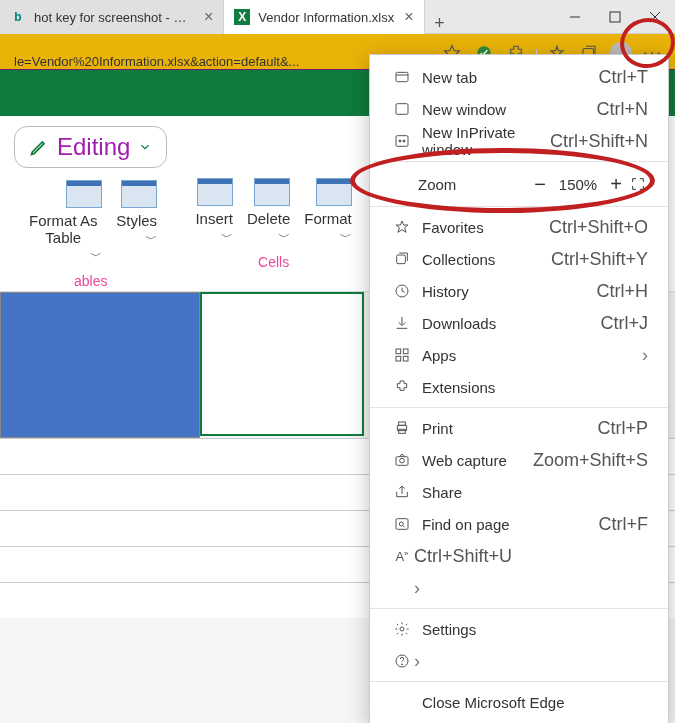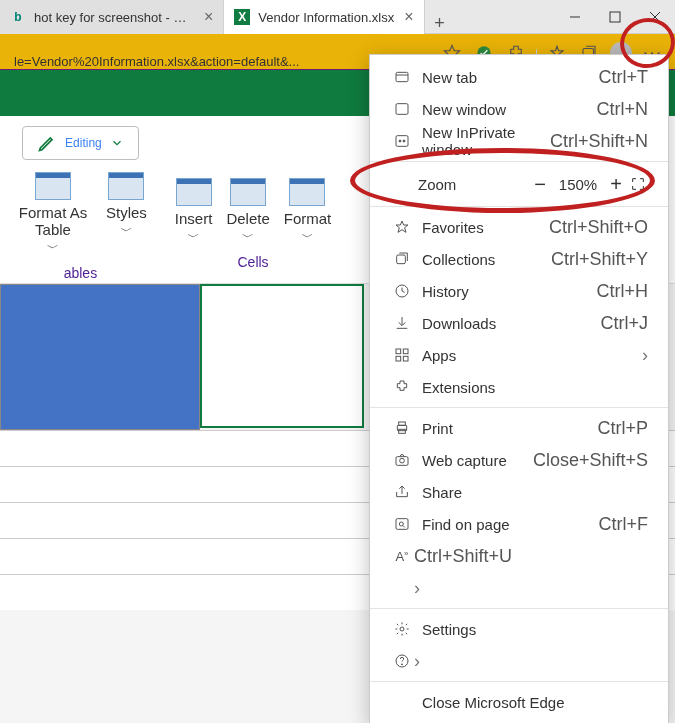--- a/index.html
+++ b/index.html
@@ -15,27 +15,27 @@
 .winbtns{display:flex;margin-left:auto}
 .winbtn{width:40px;height:34px;display:flex;align-items:center;justify-content:center;color:#333}
 .addrbar{display:flex;align-items:flex-end;height:36px;background:#eab308;padding:0 6px;border-bottom:1px solid #701a75}
 .url{flex:1;font-size:13px;color:#333;padding:0 8px;white-space:nowrap;overflow:hidden;text-overflow:ellipsis}
 .iconbtn{width:32px;height:32px;display:flex;align-items:center;justify-content:center;color:#555;border-radius:4px}
 .sep{width:1px;height:20px;background:#ccc;margin:0 4px}
 .more-circle{position:absolute;right:0px;top:18px;width:55px;height:50px;border:4px solid #c02020;border-radius:50%;transform:rotate(-10deg);pointer-events:none;z-index:50}
 .zoom-circle{position:absolute;right:20px;top:148px;width:305px;height:65px;border:5px solid #c02020;border-radius:50%/50%;pointer-events:none;z-index:50}
 .greenbar{height:46px;background:#0f7b3e}
 .ribbon{background:#fff;padding:10px 14px 2px;border-bottom:1px solid #ddd;display:flex;align-items:flex-start;gap:28px}
-.editing-btn{display:inline-flex;align-items:center;gap:8px;border:1px solid #bdbdbd;border-radius:4px;padding:6px 14px;color:#3b82f6;font-size:12px}
+.editing-btn{display:inline-flex;align-items:center;gap:8px;border:1px solid #bdbdbd;border-radius:13px;padding:6px 14px;color:#a21caf;font-size:24px}
 .ribbon-col{display:flex;flex-direction:column;align-items:center}
 .ribbon-row{display:flex;gap:14px}
-.ribbon-item{display:flex;flex-direction:column;align-items:center;font-size:15px}
+.ribbon-item{display:flex;flex-direction:column;align-items:flex-end;font-size:15px}
 .ribbon-ico{width:36px;height:28px;background:#d9e6f2;border:1px solid #7aa6d2;position:relative;margin-bottom:4px}
 .ribbon-ico::before{content:"";position:absolute;top:0;left:0;right:0;height:5px;background:#3d72b4}
-.section-label{font-size:14px;color:#4c1d95;margin-top:8px}
+.section-label{font-size:14px;color:#ec4899;margin-top:8px}
 .share-btn{background:#0f7b3e;color:#fff;width:34px;height:34px;display:flex;align-items:center;justify-content:center;border-radius:4px;margin-top:2px}
 .sheet{position:relative}
 .cells{display:flex}
 .cellA{width:200px;height:146px;background:#4472c4;border:1px solid #888}
 .cellB{width:164px;height:144px;background:#fff;border:2px solid #0f7b3e}
 .rows{height:180px;background:#fff}
 .rows .rowline{height:36px;border-top:1px solid #ccc}
 .menu{position:absolute;top:54px;right:6px;width:300px;background:#fff;border:1px solid #ccc;box-shadow:0 4px 20px rgba(0,0,0,.25);padding:6px 0;z-index:40;font-size:15px}
 .menu .item{display:flex;align-items:center;height:32px;padding:0 20px}
 .menu .item .mi{width:24px;display:flex;justify-content:center;color:#555;font-size:15px}
@@ -315,21 +315,21 @@
   </div>
   <div class="item">
     <span class="mi">
         <svg width="16" height="16" viewBox="0 0 24 24" fill="none" stroke="#555" stroke-width="1.5">
           <rect x="3" y="7" width="18" height="13" rx="2"></rect>
           <circle cx="12" cy="13" r="3.5"></circle>
           <path d="M9 7l1.5-3h3L15 7"></path>
         </svg>
       </span>
     <span class="ml">Web capture</span>
-    <span class="ms">Close+Shift+S</span>
+    <span class="ms">Zoom+Shift+S</span>
   </div>
   <div class="item">
     <span class="mi">
         <svg width="16" height="16" viewBox="0 0 24 24" fill="none" stroke="#555" stroke-width="1.5">
           <path d="M4 12v7h16v-7M12 3v12M8 7l4-4 4 4"></path>
         </svg>
       </span>
     <span class="ml">Share</span>
   </div>
   <div class="item">

